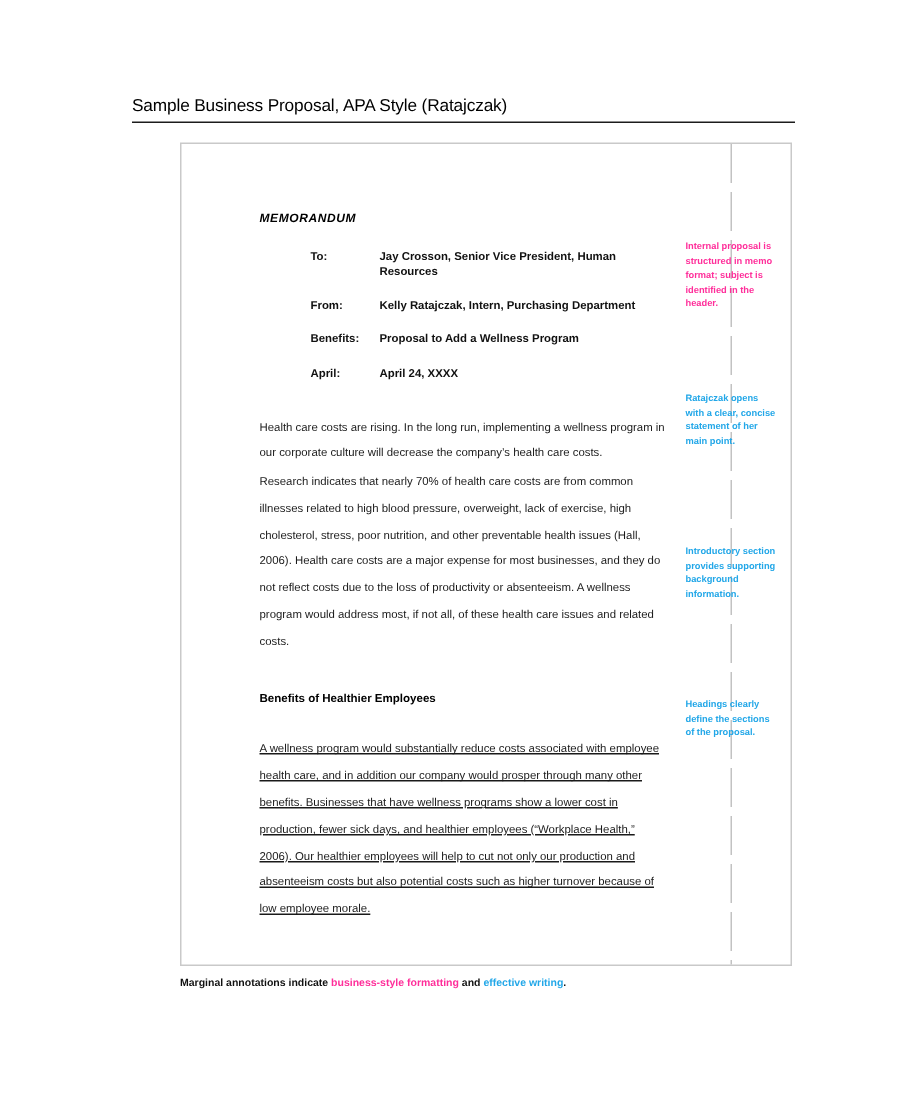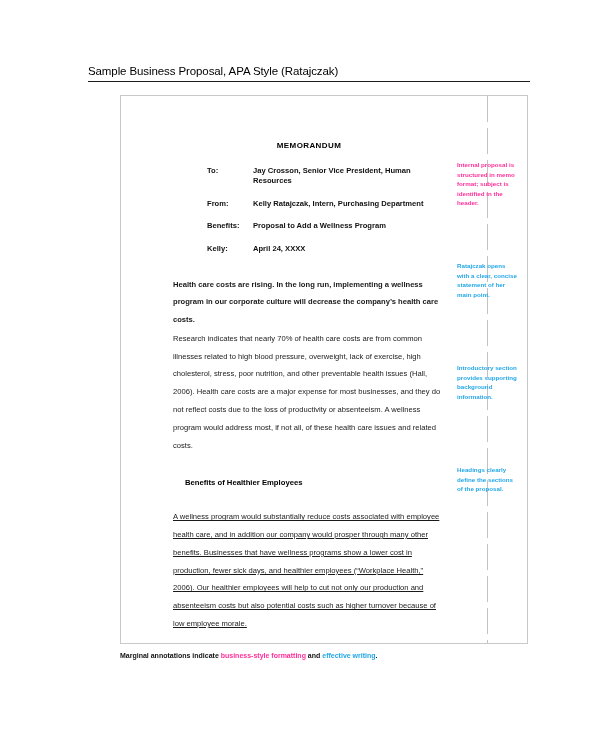--- a/index.html
+++ b/index.html
@@ -65,27 +65,27 @@
 
   
   #doc-body {
     position: absolute;
     left: 173px;
     top: 95px;
     width: 272px;
   }
 
   #memo-heading {
-    text-align: center;
     font-size: 8px;
     font-weight: bold;
     letter-spacing: 0.4px;
     color: #000;
     margin-top: 46px;
     margin-bottom: 0;
+    font-style: italic;
   }
 
   
   #memo-fields {
     margin-top: 16px;
   }
   .memo-row {
     display: flex;
     align-items: flex-start;
     margin-bottom: 12.5px;
@@ -104,28 +104,28 @@
     font-weight: bold;
   }
 
   
   .doc-para {
     font-size: 7.6px;
     line-height: 17.8px;
     color: #1a1a1a;
     margin: 0;
   }
-  #para-intro { margin-top: 22px; font-weight: bold; }
+  #para-intro { margin-top: 22px; }
   #para-research { margin-top: 1px; }
 
   .section-heading {
     font-size: 7.7px;
     font-weight: bold;
     color: #000;
-    margin: 12px;
+    margin: 0;
     line-height: 17.8px;
   }
   #heading-benefits { margin-top: 20px; }
   #para-benefits { margin-top: 16px; text-decoration: underline; }
 
   
   .annotation {
     position: absolute;
     left: 457px;
     width: 62px;
@@ -179,21 +179,21 @@
     </div>
     <div class="memo-row">
       <div class="memo-label">From:</div>
       <div class="memo-value">Kelly Ratajczak, Intern, Purchasing Department</div>
     </div>
     <div class="memo-row">
       <div class="memo-label">Benefits:</div>
       <div class="memo-value">Proposal to Add a Wellness Program</div>
     </div>
     <div class="memo-row">
-      <div class="memo-label">Kelly:</div>
+      <div class="memo-label">April:</div>
       <div class="memo-value">April 24, XXXX</div>
     </div>
   </div>
 
   <p id="para-intro" class="doc-para">Health care costs are rising. In the long run, implementing a wellness program in our corporate culture will decrease the company’s health care costs.</p>
 
   <p id="para-research" class="doc-para">Research indicates that nearly 70% of health care costs are from common illnesses related to high blood pressure, overweight, lack of exercise, high cholesterol, stress, poor nutrition, and other preventable health issues (Hall, 2006). Health care costs are a major expense for most businesses, and they do not reflect costs due to the loss of productivity or absenteeism. A wellness program would address most, if not all, of these health care issues and related costs.</p>
 
   <p id="heading-benefits" class="section-heading">Benefits of Healthier Employees</p>
 

